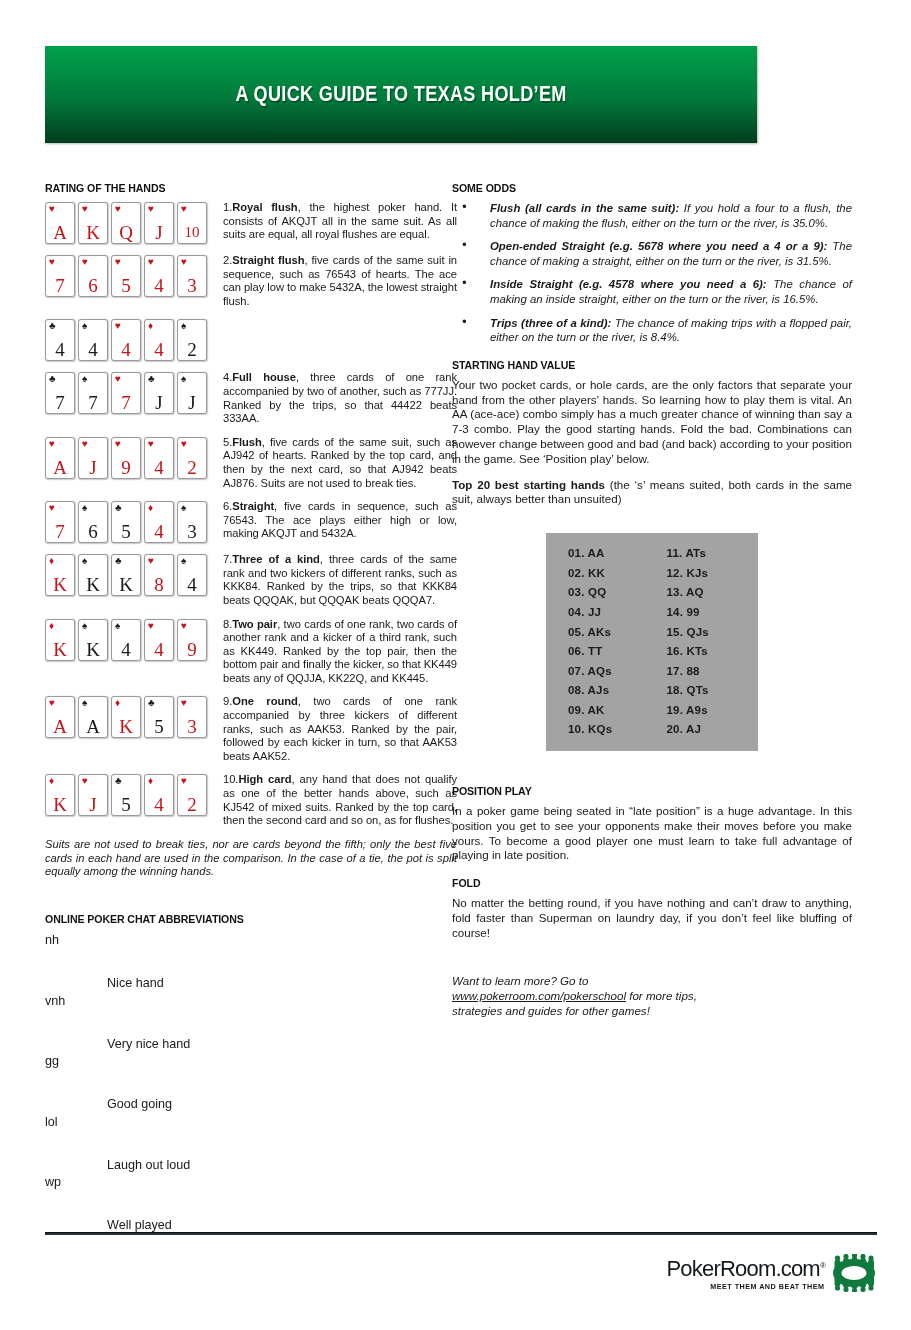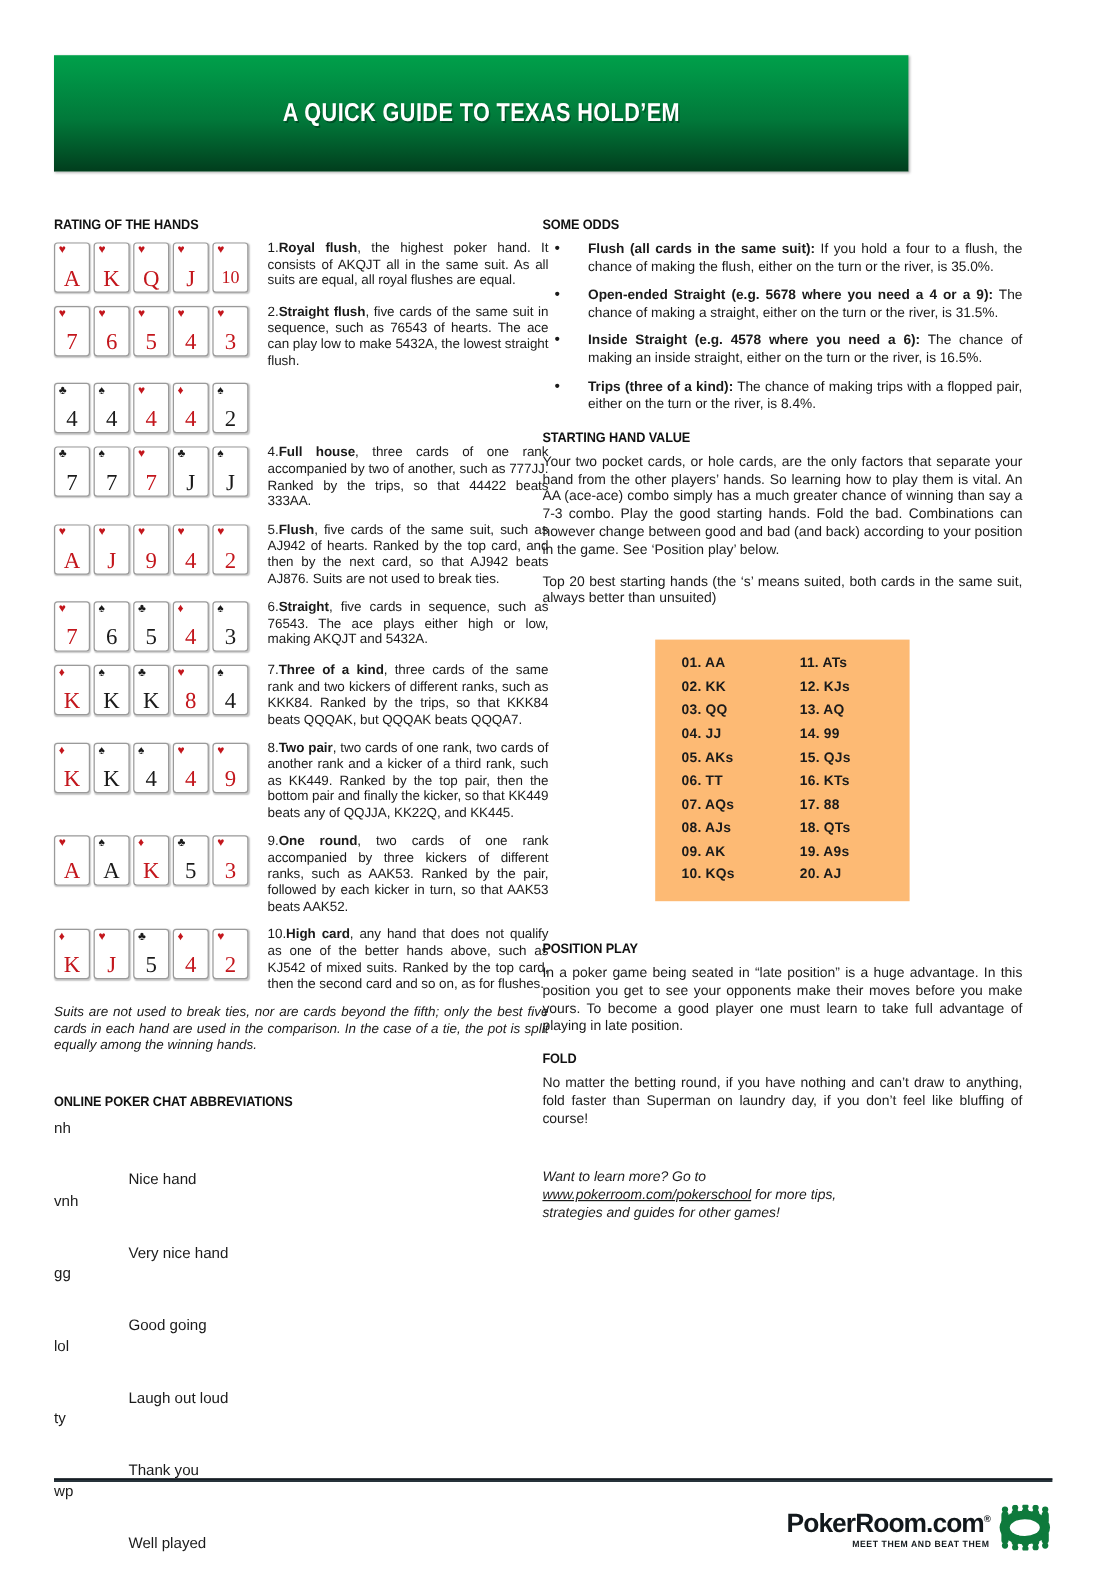--- a/index.html
+++ b/index.html
@@ -87,39 +87,40 @@
   .abbrev-val { flex: 1; margin-top: 43px; }
 
   
   .bullets { margin: 0; padding: 0; list-style: none; }
   .bullets li {
     position: relative;
     padding-left: 38px;
     font-size: 11.4px; line-height: 14.6px;
     text-align: justify;
     margin-bottom: 9px;
+    font-style: italic;
   }
   .bullets li:before {
     content: "\2022";
     position: absolute; left: 10px; top: -1px;
     font-size: 13px;
   }
   .bullets b { font-weight: bold; }
 
   p.body {
     font-size: 11.6px; line-height: 14.8px;
     text-align: justify; margin: 0 0 11px 0;
   }
-  p.body b { font-weight: normal; }
+  p.body b { font-weight: bold; }
 
   .sec-block { margin-top: 14px; }
 
   
   .top20 {
-    background: #fdba74;
+    background: #a3a3a3;
     width: 212px;
     margin: 26px auto 0 auto;
     padding: 11px 3px 11px 0;
     display: flex;
   }
   .top20 .t20col { flex: 1; padding-left: 22px; }
   .top20 .t20col:nth-child(2) { padding-left: 10px; }
   .t20item {
     font-size: 11.5px; font-weight: bold; line-height: 19.6px;
     white-space: nowrap; letter-spacing: .2px;
@@ -138,21 +139,21 @@
     width: 832px; height: 3px;
     background: #26323a;
     border-top: 1px solid #0b1116;
   }
   .footer-logo {
     position: absolute; right: 34px; top: 1254px;
     display: flex; align-items: flex-start; gap: 6px;
   }
   .logo-text { text-align: right; }
   .logo-name {
-    font-size: 22px; font-weight: bold; letter-spacing: -.8px;
+    font-size: 22px; font-weight: normal; letter-spacing: -.8px;
     color: #12181c; line-height: 24px;
   }
   .logo-tm { font-size: 8px; vertical-align: super; }
   .logo-tag {
     font-size: 7.6px; font-weight: bold; letter-spacing: .5px;
     color: #12181c; margin-top: 1px;
     transform: scaleX(.95); transform-origin: right center;
   }
 </style>
 </head>
@@ -428,24 +429,20 @@
           <div class="abbrev-key">vnh</div>
           <div class="abbrev-val">Very nice hand</div>
         </div>
         <div class="abbrev-row">
           <div class="abbrev-key">gg</div>
           <div class="abbrev-val">Good going</div>
         </div>
         <div class="abbrev-row">
           <div class="abbrev-key">lol</div>
           <div class="abbrev-val">Laugh out loud</div>
-        </div>
-        <div class="abbrev-row">
-          <div class="abbrev-key">ty</div>
-          <div class="abbrev-val">Thank you</div>
         </div>
         <div class="abbrev-row">
           <div class="abbrev-key">wp</div>
           <div class="abbrev-val">Well played</div>
         </div>
       </div>
   </div>
 </div>
 
 <div class="col-right">

